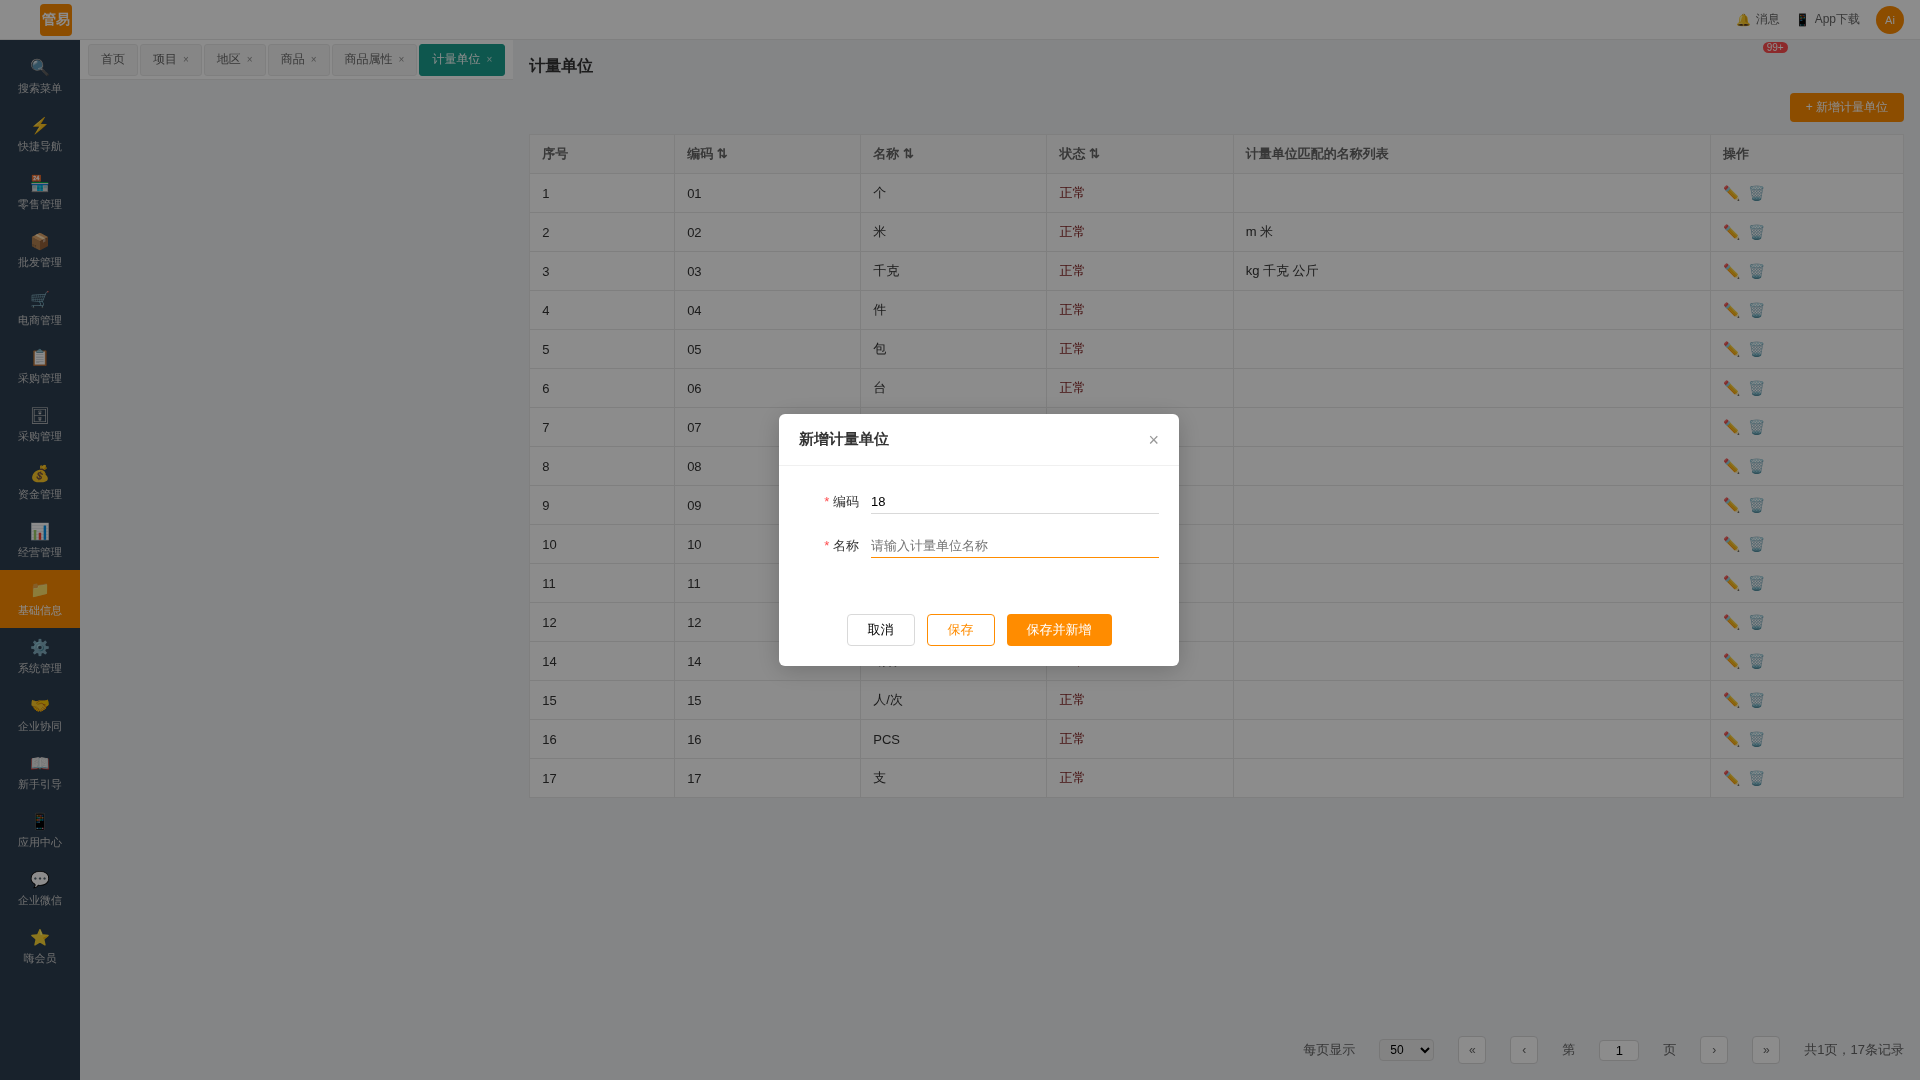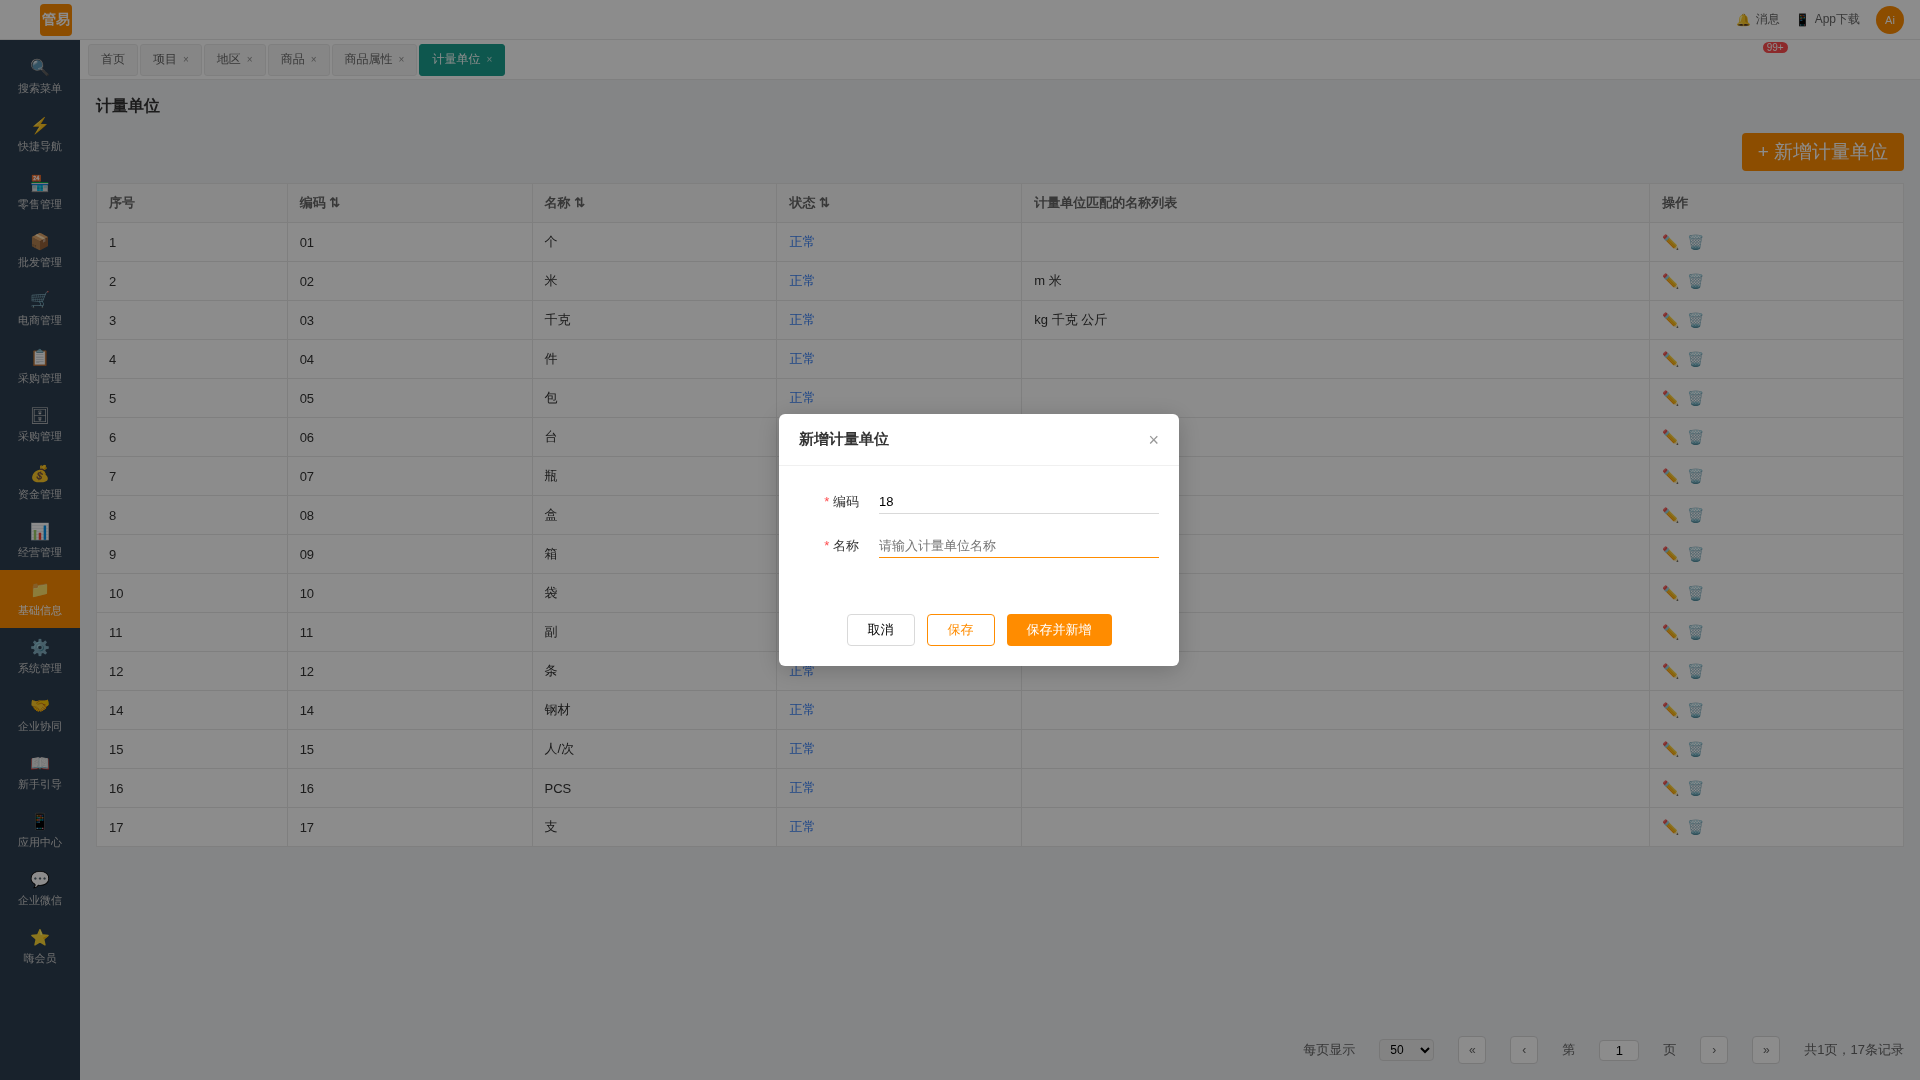--- a/index.html
+++ b/index.html
@@ -18,61 +18,61 @@
 
     .main-layout { display: flex; flex: 1; overflow: hidden; }
 
     
     .sidebar { width: 80px; background: #2c3e50; display: flex; flex-direction: column; align-items: center; padding-top: 8px; }
     .sidebar-item { width: 100%; display: flex; flex-direction: column; align-items: center; padding: 10px 4px; cursor: pointer; color: #ccc; font-size: 11px; gap: 4px; }
     .sidebar-item.active { background: #ff8c00; color: #fff; }
     .sidebar-item .si-icon { font-size: 16px; }
 
     
-    .content-area { flex: 1; display: flex; flex-direction: column; overflow: hidden; }
+    .content-area { flex: 1; display: flex; overflow: hidden; }
 
     
     .tab-bar { height: 40px; background: #fff; display: flex; align-items: center; padding: 0 8px; border-bottom: 1px solid #e8e8e8; gap: 2px; }
     .tab-item { height: 32px; padding: 0 12px; display: flex; align-items: center; gap: 6px; background: #f5f5f5; border: 1px solid #e8e8e8; border-radius: 3px; cursor: pointer; font-size: 12px; color: #666; white-space: nowrap; }
     .tab-item.active { background: #1a9f8e; color: #fff; border-color: #1a9f8e; }
     .tab-close { font-size: 10px; cursor: pointer; opacity: 0.7; }
 
     
     .page-content { flex: 1; padding: 16px; overflow: auto; position: relative; }
     .page-title { font-size: 16px; font-weight: bold; color: #333; margin-bottom: 16px; }
 
     
     .table-toolbar { display: flex; justify-content: flex-end; margin-bottom: 12px; }
-    .btn-add { background: #ff8c00; color: #fff; border: none; padding: 6px 16px; border-radius: 4px; cursor: pointer; font-size: 19px; }
+    .btn-add { background: #ff8c00; color: #fff; border: none; padding: 6px 16px; border-radius: 4px; cursor: pointer; font-size: 12px; }
 
     
     .data-table { width: 100%; border-collapse: collapse; background: #fff; }
     .data-table th { background: #fafafa; border: 1px solid #e8e8e8; padding: 10px 12px; text-align: left; font-size: 13px; color: #666; white-space: nowrap; }
     .data-table td { border: 1px solid #e8e8e8; padding: 10px 12px; font-size: 13px; color: #333; }
-    .status-normal { color: #3b82f6; }
+    .status-normal { color: #7f1d1d; }
     .action-btns { display: flex; gap: 8px; }
     .action-btn { background: none; border: none; cursor: pointer; font-size: 14px; color: #999; }
 
     
     .pagination-bar { position: absolute; bottom: 16px; right: 16px; display: flex; align-items: center; gap: 24px; font-size: 13px; color: #666; }
     .page-size-select { border: 1px solid #d9d9d9; border-radius: 4px; padding: 2px 6px; font-size: 12px; }
     .page-btn { width: 28px; height: 28px; border: 1px solid #d9d9d9; background: #fff; border-radius: 4px; cursor: pointer; display: flex; align-items: center; justify-content: center; font-size: 12px; color: #666; }
     .page-input { width: 40px; border: 1px solid #d9d9d9; border-radius: 4px; text-align: center; padding: 2px; font-size: 13px; }
 
     
     .overlay { position: fixed; top: 0; left: 0; width: 100%; height: 100%; background: rgba(0,0,0,0.45); z-index: 1000; display: flex; align-items: center; justify-content: center; padding-left: 38px; }
 
     
     .modal { background: #fff; border-radius: 6px; width: 400px; box-shadow: 0 4px 24px rgba(0,0,0,0.2); }
     .modal-header { padding: 16px 20px; border-bottom: 1px solid #f0f0f0; display: flex; justify-content: space-between; align-items: center; }
     .modal-title { font-size: 15px; font-weight: bold; color: #333; }
     .modal-close { background: none; border: none; cursor: pointer; font-size: 18px; color: #999; line-height: 1; }
     .modal-body { padding: 24px 20px; }
     .form-row { display: flex; align-items: center; margin-bottom: 20px; }
-    .form-label { width: 60px; text-align: right; margin-right: 20px; font-size: 13px; color: #333; }
+    .form-label { width: 60px; text-align: right; margin-right: 12px; font-size: 13px; color: #333; }
     .form-input { flex: 1; border: none; border-bottom: 1px solid #d9d9d9; padding: 4px 0; font-size: 13px; outline: none; }
     .form-input.active-input { border-bottom-color: #ff8c00; }
     .modal-footer { padding: 12px 20px 20px; display: flex; justify-content: center; gap: 12px; }
     .btn-cancel { background: #fff; border: 1px solid #d9d9d9; color: #000000; padding: 6px 20px; border-radius: 4px; cursor: pointer; font-size: 13px; }
     .btn-save { background: #fff; border: 1px solid #ff8c00; color: #ff8c00; padding: 6px 20px; border-radius: 4px; cursor: pointer; font-size: 13px; }
     .btn-save-new { background: #ff8c00; border: none; color: #fff; padding: 6px 20px; border-radius: 4px; cursor: pointer; font-size: 13px; }
 
     .top-left-section { display: flex; align-items: center; width: 80px; min-width: 80px; justify-content: center; }
   </style>
 </head>

